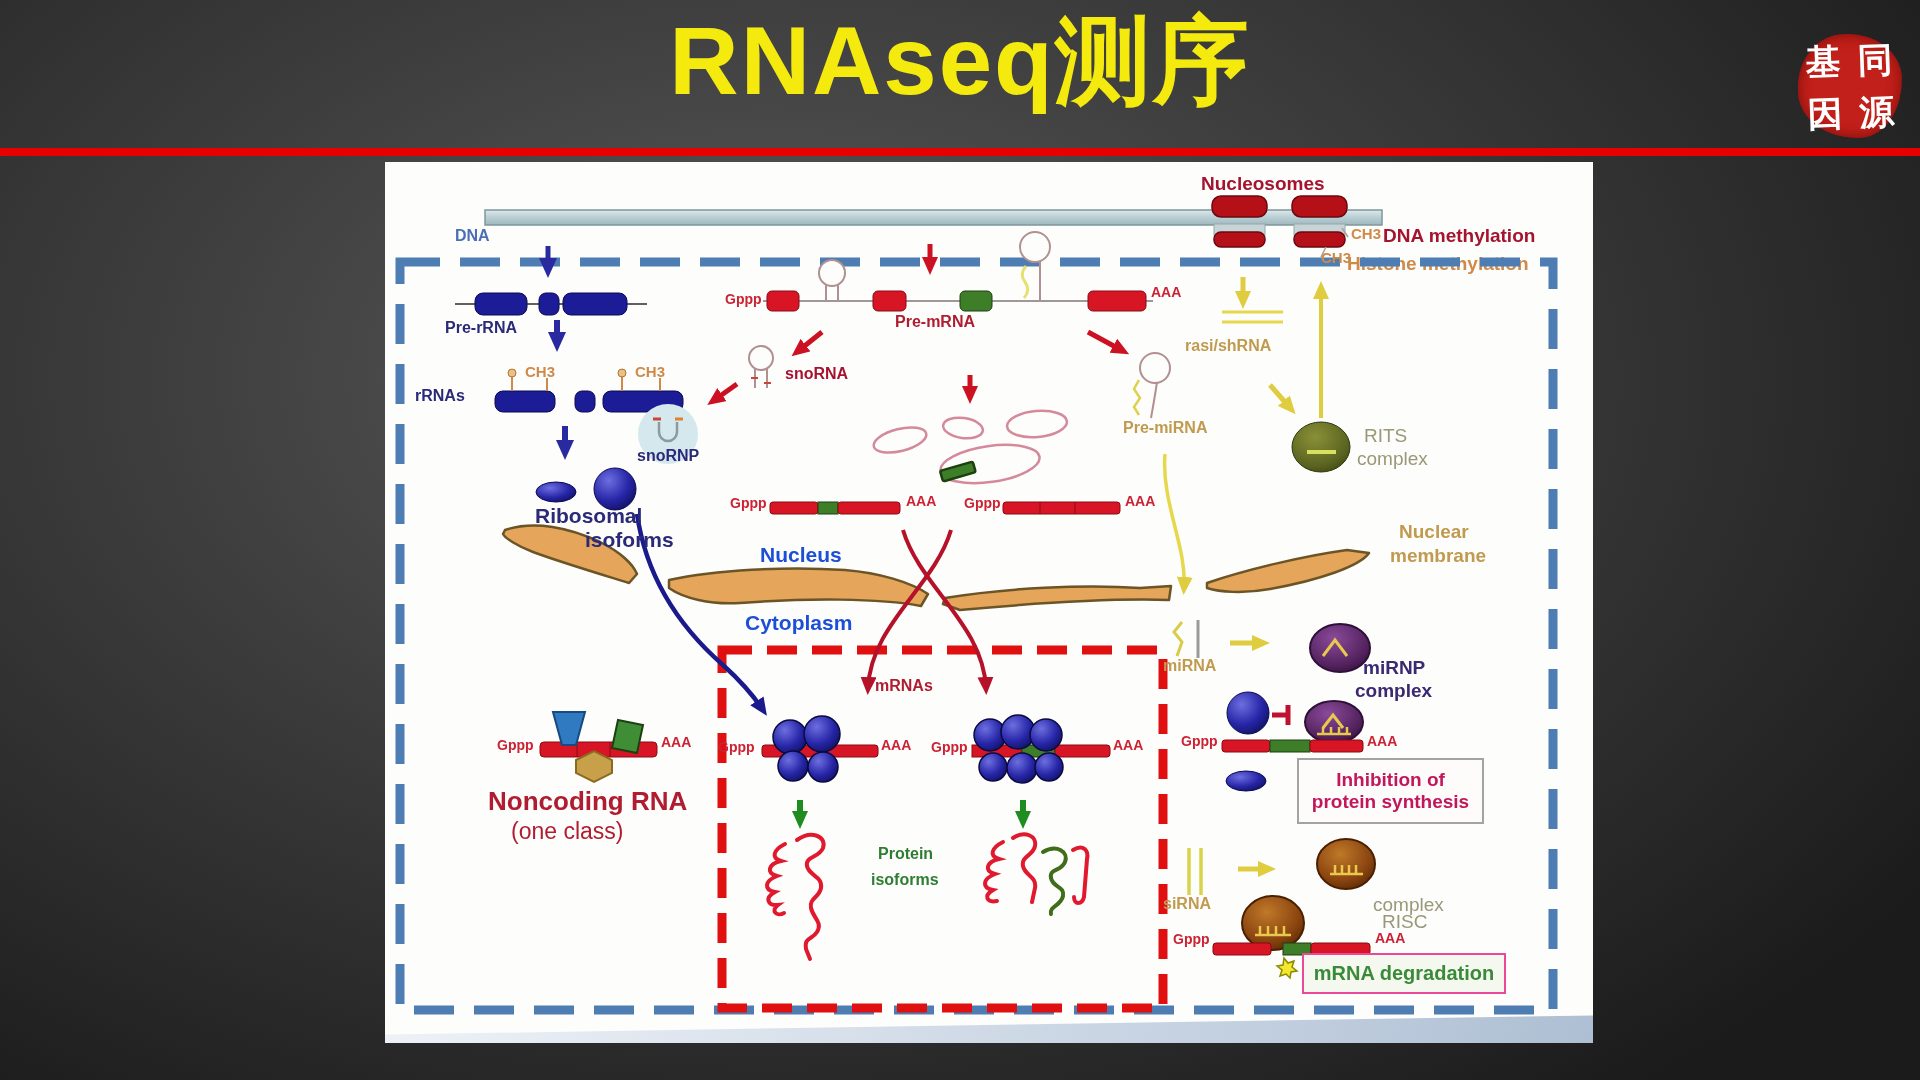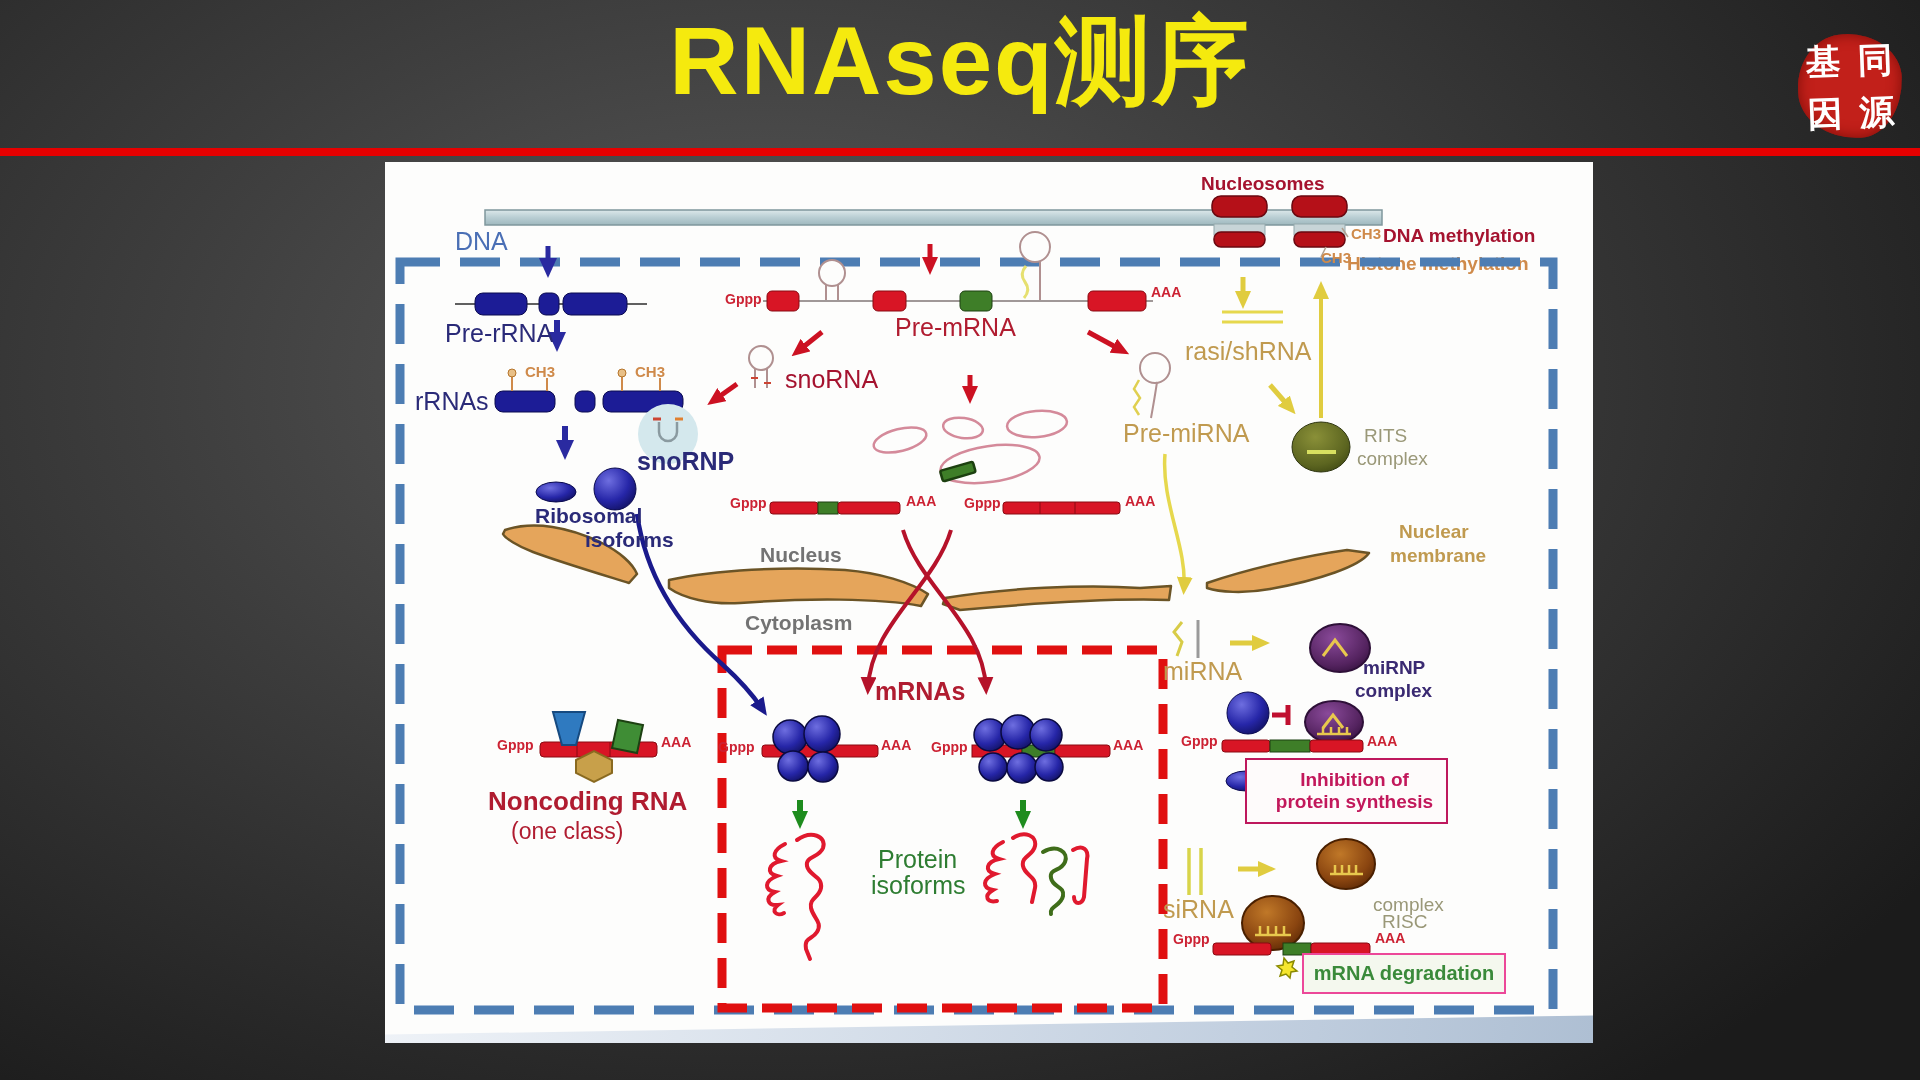--- a/index.html
+++ b/index.html
@@ -12,28 +12,28 @@
   .seal{position:absolute;left:1798px;top:34px;width:104px;height:104px;background:#c2201a;
     border-radius:46% 54% 42% 58% / 52% 44% 58% 46%;transform:rotate(-2deg);
     box-shadow:inset 0 0 14px #7d0d08;display:grid;grid-template-columns:1fr 1fr;grid-template-rows:1fr 1fr;
     align-items:center;justify-items:center;color:#fff;font-family:"DejaVu Serif",serif;font-weight:bold;font-size:35px;}
   .seal span{line-height:1;}
   .panel{position:absolute;left:385px;top:162px;width:1208px;height:881px;background:#fdfdfc;}
   .art{position:absolute;left:0;top:0;z-index:2;}
   .lbl{position:absolute;z-index:3;white-space:nowrap;line-height:1.05;}
   .under{z-index:1;}
   .navy{color:#2a2a78;} .dred{color:#a5132f;} .red2{color:#b01c30;}
-  .tan{color:#c09a4f;} .tan2{color:#737373;} .orange{color:#cf8a4a;}
+  .tan{color:#c09a4f;} .tan2{color:#1d4ed8;} .orange{color:#cf8a4a;}
   .green{color:#2e7d32;} .graytan{color:#9a9878;} .purple{color:#3a2a72;}
   .steel{color:#4a6fb5;} .cap{color:#cc2233;font-size:14px;font-weight:bold;}
   .b{font-weight:bold;}
-  .s21{font-size:21px;} .s23{font-size:25px;} .s19{font-size:19px;} .s11{font-size:15px;}
-  .box1{position:absolute;z-index:3;left:860px;top:596px;width:183px;height:62px;border:2px solid #be185d;
+  .s21{font-size:21px;} .s23{font-size:16px;font-weight:bold;} .s19{font-size:19px;} .s11{font-size:15px;}
+  .box1{position:absolute;z-index:3;left:912px;top:596px;width:183px;height:62px;border:2px solid #a3a3a3;
     background:#fefbfb;color:#c2185b;font-weight:bold;font-size:19px;text-align:center;
-    display:flex;flex-direction:column;justify-content:center;padding-left:16px;}
+    display:flex;flex-direction:column;justify-content:center;}
   .box2{position:absolute;z-index:3;left:917px;top:791px;width:200px;height:37px;border:2px solid #ec4899;
     background:#f4f8ee;color:#3a8a3a;font-weight:bold;font-size:20px;text-align:center;
     display:flex;align-items:center;justify-content:center;}
   .wedge{position:absolute;z-index:4;left:0;bottom:0;width:100%;height:30px;
     background:linear-gradient(100deg,#eef2f7 0%,#c3d0e0 70%,#aebfd3 100%);
     clip-path:polygon(0 72%,100% 8%,100% 100%,0 100%);}
 </style>
 </head>
 <body>
 

